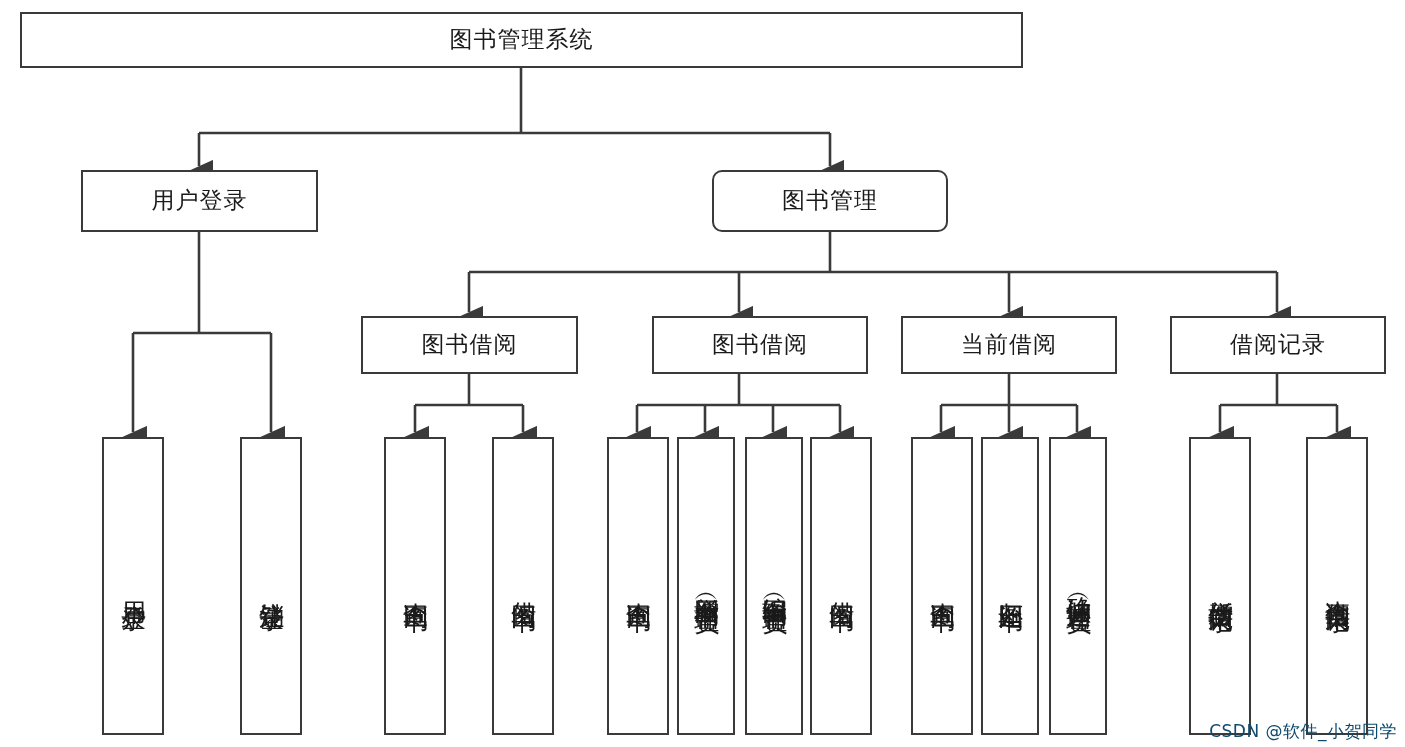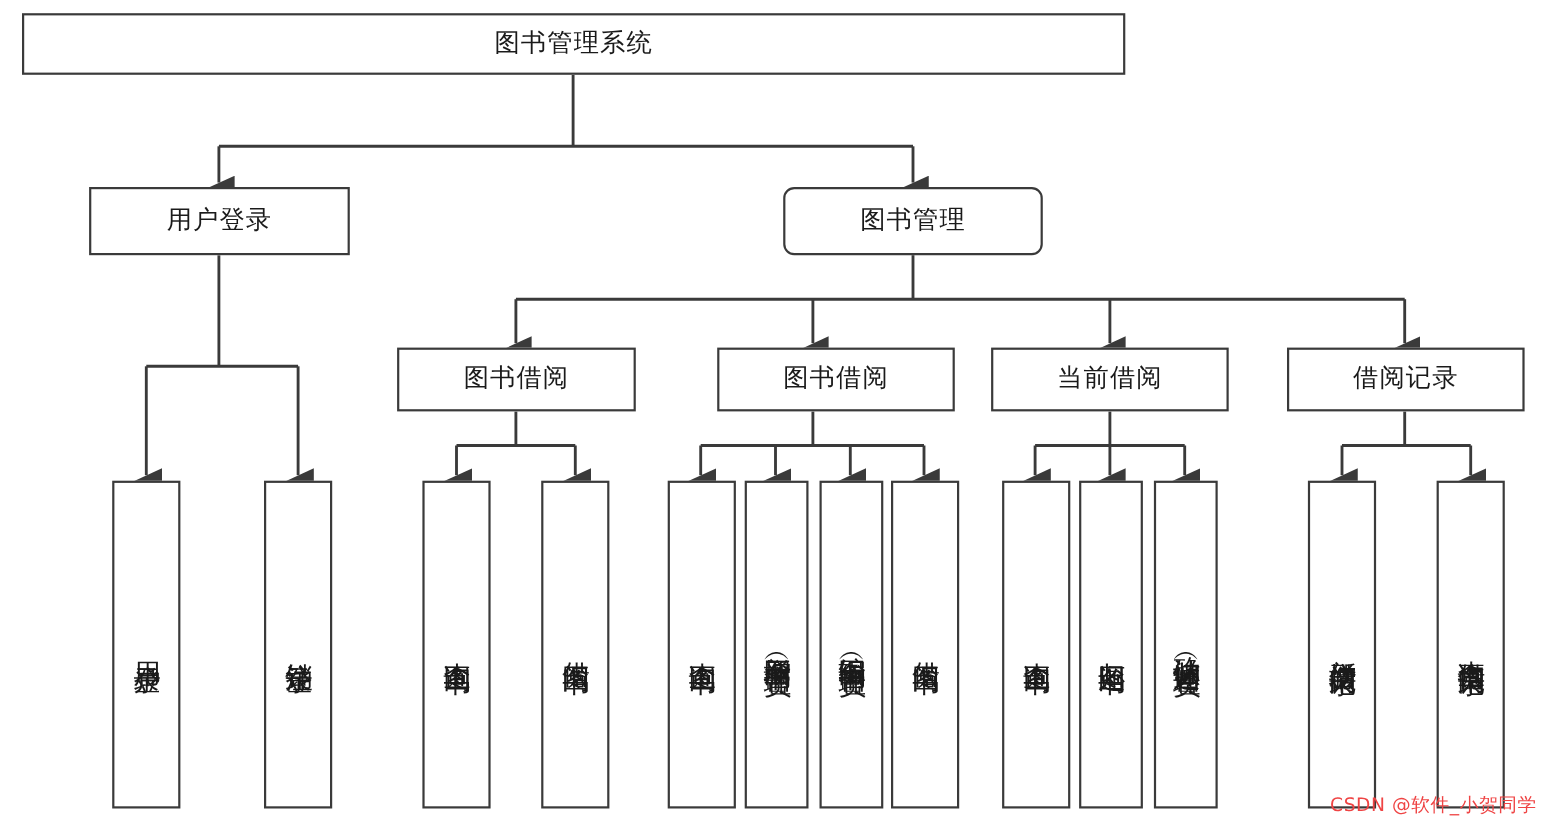--- a/index.html
+++ b/index.html
@@ -53,21 +53,21 @@
   .node.v .vtext {
     writing-mode: vertical-rl;
     text-orientation: upright;
     white-space: nowrap;
   }
   #watermark {
     position: absolute;
     right: 8px;
     bottom: 4px;
     font-size: 17px;
-    color: #ef4444;
+    color: #0c4a6e;
     letter-spacing: 0.5px;
     user-select: none;
     white-space: nowrap;
   }
 </style>
 </head>
 <body>
 
 <div id="canvas">
 

